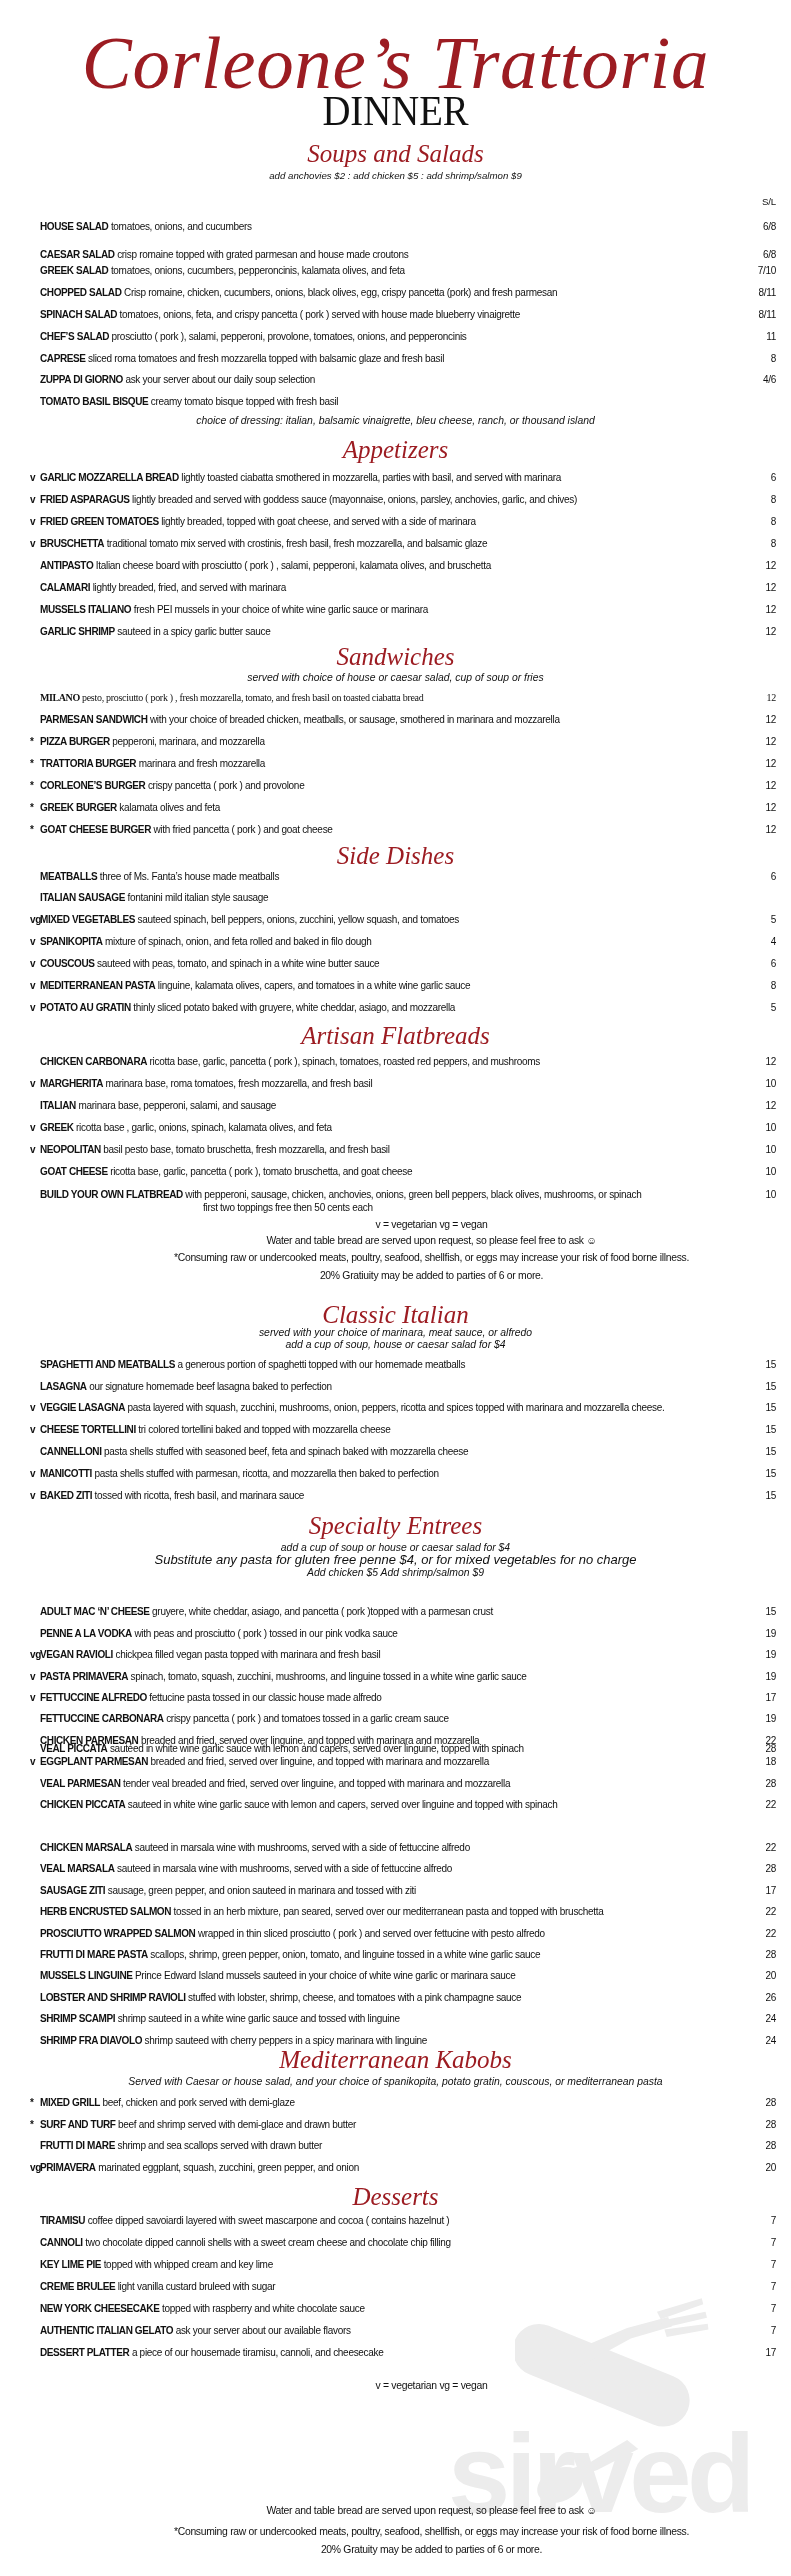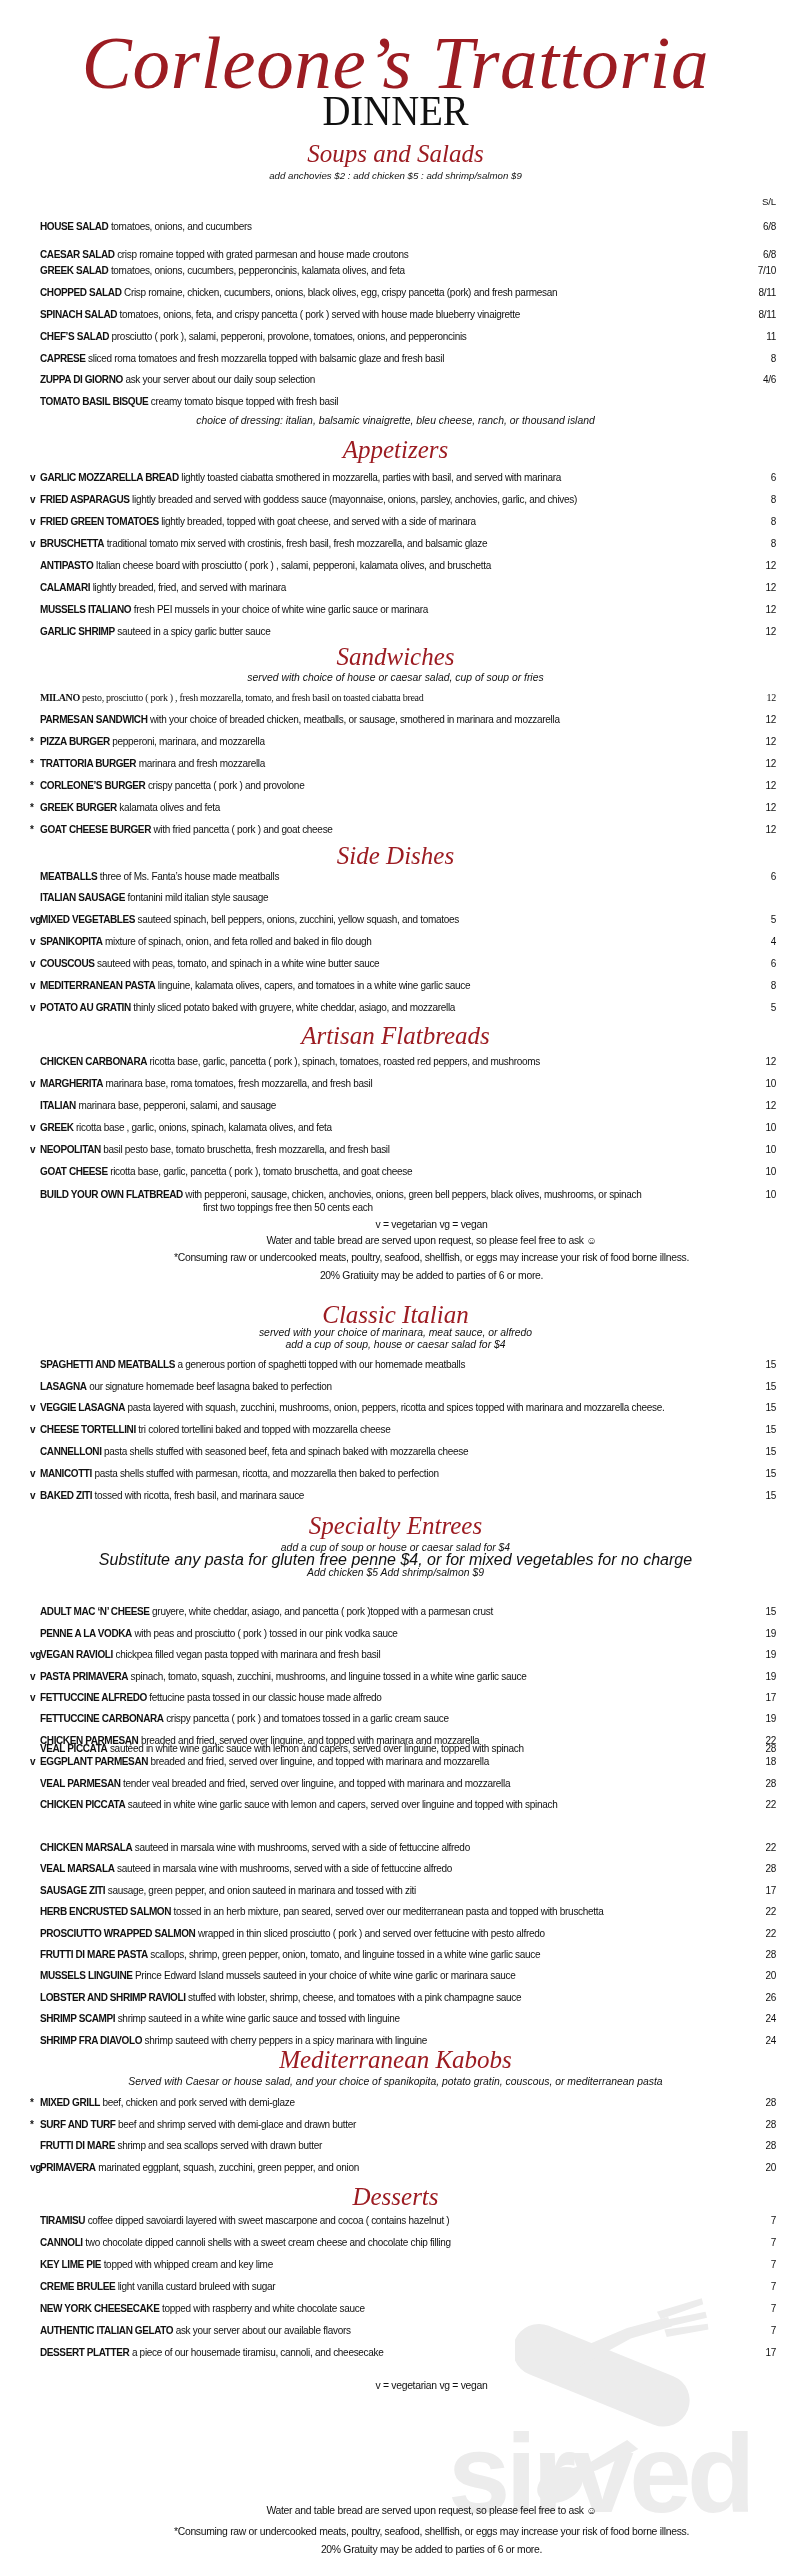--- a/index.html
+++ b/index.html
@@ -289,21 +289,21 @@
       </div>
       <div class="item" style="top: 1488px;">
         <span class="mark">v</span>
         <span class="text"><span class="name">BAKED ZITI</span> <span class="desc">tossed with ricotta, fresh basil, and marinara sauce</span></span>
         <span class="price">15</span>
       </div>
     </div>
 
   <div class="section-head" style="top:1512px">Specialty Entrees</div>
   <div class="note" style="top:1542px;font-size:10.4px">add a cup of soup or house or caesar salad for $4</div>
-  <div class="note" style="top:1554px;font-size:16px">Substitute any pasta for gluten free penne $4, or for mixed vegetables for no charge</div>
+  <div class="note" style="top:1554px;font-size:13px">Substitute any pasta for gluten free penne $4, or for mixed vegetables for no charge</div>
   <div class="note" style="top:1567px;font-size:10.4px">Add chicken $5 Add shrimp/salmon $9</div>
   <div id="specialty">
       <div class="item" style="top: 1604px;">
         <span class="mark"></span>
         <span class="text"><span class="name">ADULT MAC ‘N’ CHEESE</span> <span class="desc">gruyere, white cheddar, asiago, and pancetta ( pork )topped with a parmesan crust</span></span>
         <span class="price">15</span>
       </div>
       <div class="item" style="top: 1626px;">
         <span class="mark"></span>
         <span class="text"><span class="name">PENNE A LA VODKA</span> <span class="desc">with peas and prosciutto ( pork ) tossed in our pink vodka sauce</span></span>

